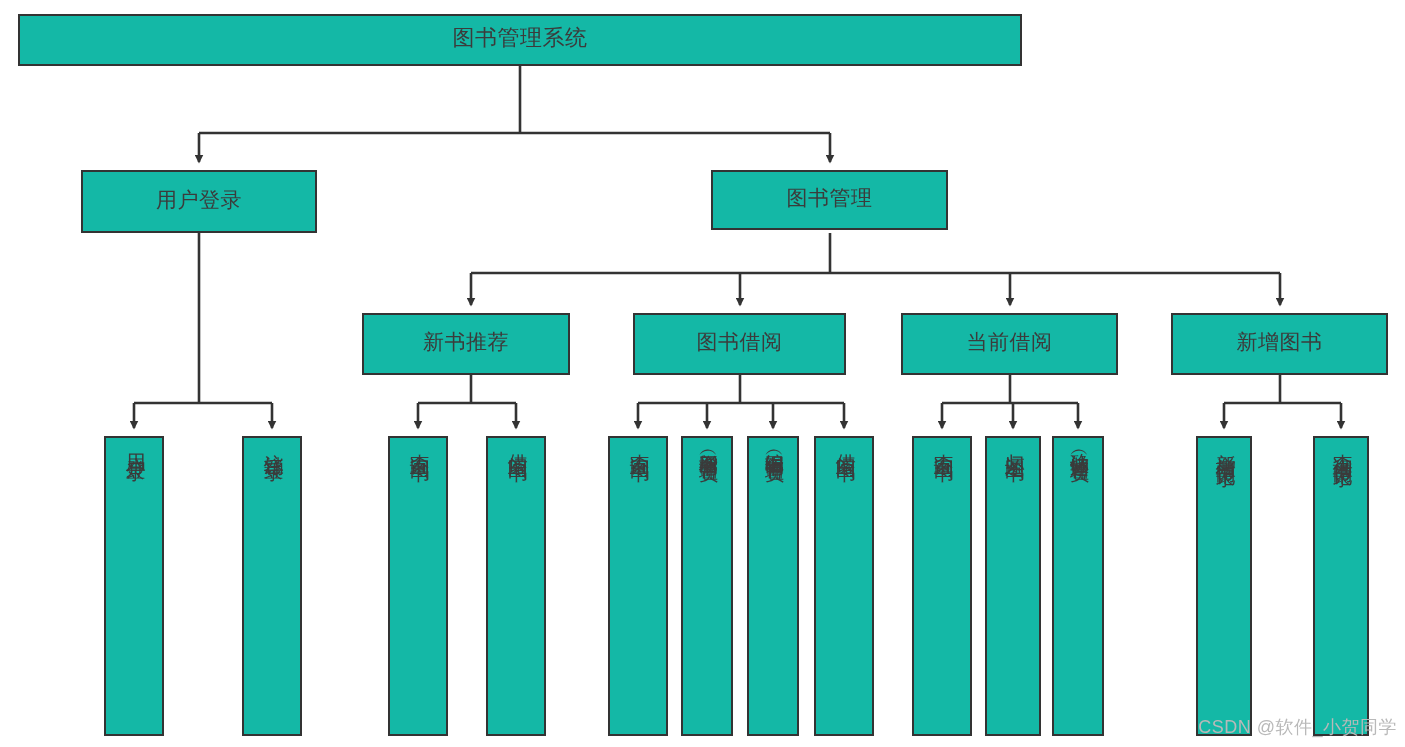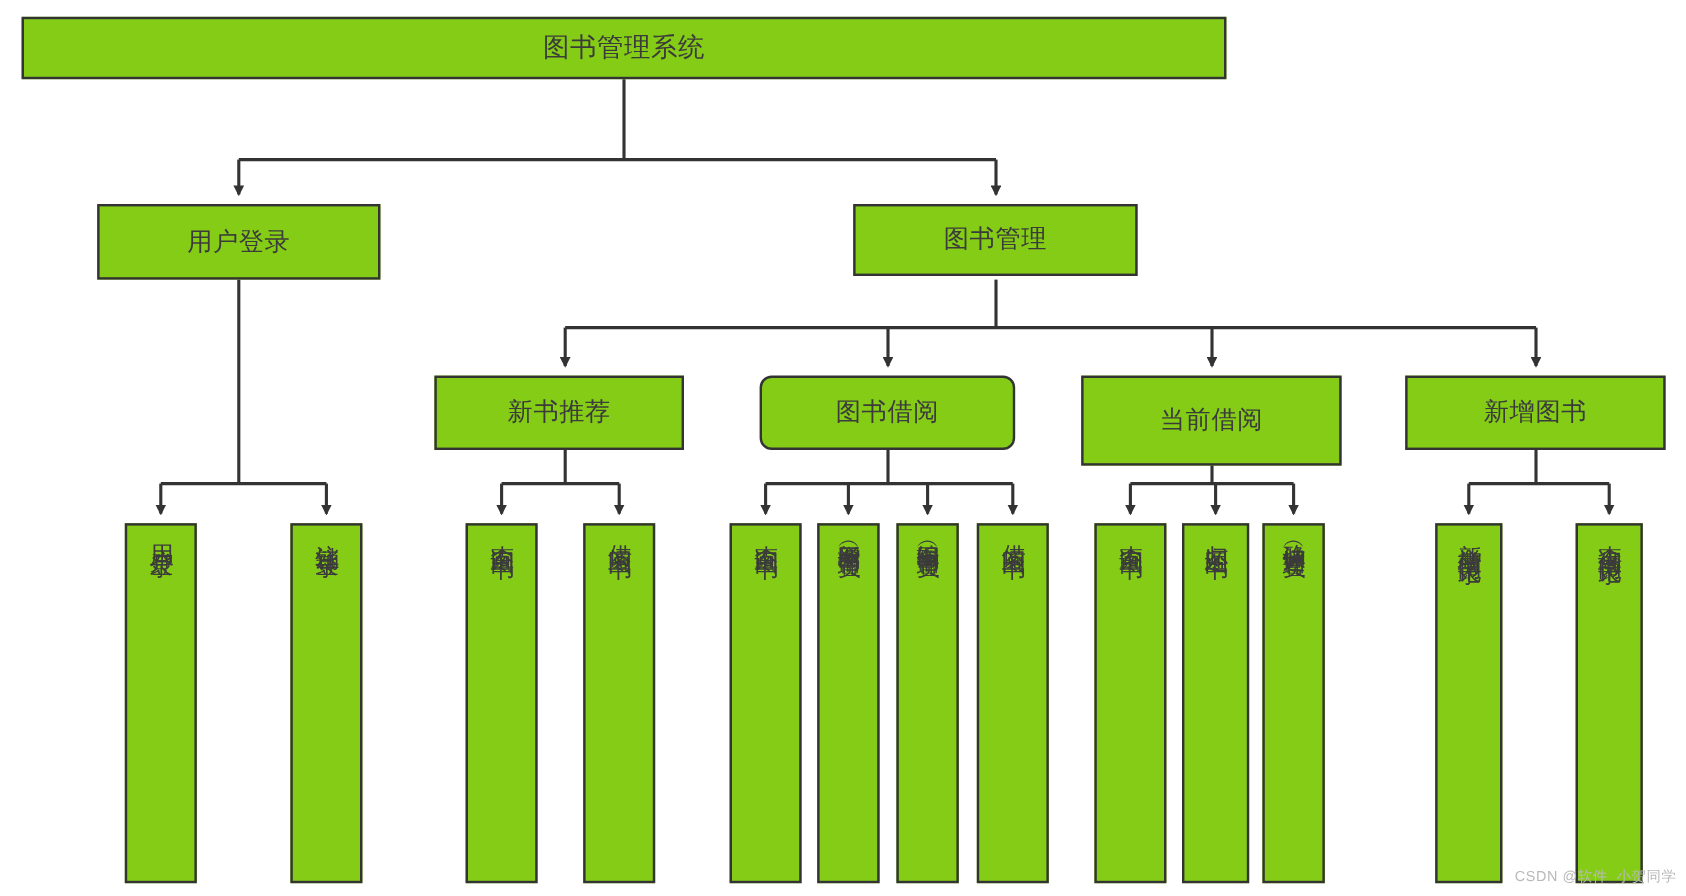--- a/index.html
+++ b/index.html
@@ -22,26 +22,27 @@
     left: 0;
     top: 0;
     width: 1405px;
     height: 747px;
     pointer-events: none;
   }
   .node {
     position: absolute;
     box-sizing: border-box;
     border: 2.5px solid #333333;
-    background: #84cc16;
+    background: #14b8a6;
     display: flex;
     align-items: center;
     justify-content: center;
     color: #3b3b3b;
     letter-spacing: 0.5px;
+    font-family: Liberation Mono, monospace;
   }
   .node.h {
     font-size: 21px;
     line-height: 1.2;
   }
   .node.root {
     font-size: 22px;
   }
   
   .node.v {
@@ -59,21 +60,21 @@
     white-space: nowrap;
   }
   .node.v.narrow .vtext {
     font-size: 19px;
     letter-spacing: 1.5px;
   }
   .watermark {
     position: absolute;
     right: 8px;
     bottom: 8px;
-    font-size: 12px;
+    font-size: 18px;
     color: #b9b9b9;
     letter-spacing: 0.5px;
     white-space: nowrap;
   }
 </style>
 </head>
 <body>
 
 <div id="canvas" style="background: rgb(255, 255, 255);">
 
@@ -134,24 +135,24 @@
   <div class="node h" id="node-l1-0" style="left: 81px; top: 170px; width: 236px; height: 63px; border-color: rgb(51, 51, 51); color: rgb(59, 59, 59);">
     <span>用户登录</span>
   </div>
   <div class="node h" id="node-l1-1" style="left: 711px; top: 170px; width: 237px; height: 60px; border-color: rgb(51, 51, 51); color: rgb(59, 59, 59);">
     <span>图书管理</span>
   </div>
 
   <div class="node h" id="node-l2-0" style="left: 362px; top: 313px; width: 208px; height: 62px; border-color: rgb(51, 51, 51); color: rgb(59, 59, 59);">
     <span>新书推荐</span>
   </div>
-  <div class="node h" id="node-l2-1" style="left: 633px; top: 313px; width: 213px; height: 62px; border-color: rgb(51, 51, 51); color: rgb(59, 59, 59); border-radius: 10px;">
+  <div class="node h" id="node-l2-1" style="left: 633px; top: 313px; width: 213px; height: 62px; border-color: rgb(51, 51, 51); color: rgb(59, 59, 59);">
     <span>图书借阅</span>
   </div>
-  <div class="node h" id="node-l2-2" style="left: 901px; top: 313px; width: 217px; height: 75px; border-color: rgb(51, 51, 51); color: rgb(59, 59, 59);">
+  <div class="node h" id="node-l2-2" style="left: 901px; top: 313px; width: 217px; height: 62px; border-color: rgb(51, 51, 51); color: rgb(59, 59, 59);">
     <span>当前借阅</span>
   </div>
   <div class="node h" id="node-l2-3" style="left: 1171px; top: 313px; width: 217px; height: 62px; border-color: rgb(51, 51, 51); color: rgb(59, 59, 59);">
     <span>新增图书</span>
   </div>
 
   <div class="node v" id="node-leaf-0" style="left: 104px; top: 436px; width: 60px; height: 300px; border-color: rgb(51, 51, 51); color: rgb(59, 59, 59);">
     <span class="vtext">用户登录</span>
   </div>
   <div class="node v" id="node-leaf-1" style="left: 242px; top: 436px; width: 60px; height: 300px; border-color: rgb(51, 51, 51); color: rgb(59, 59, 59);">

